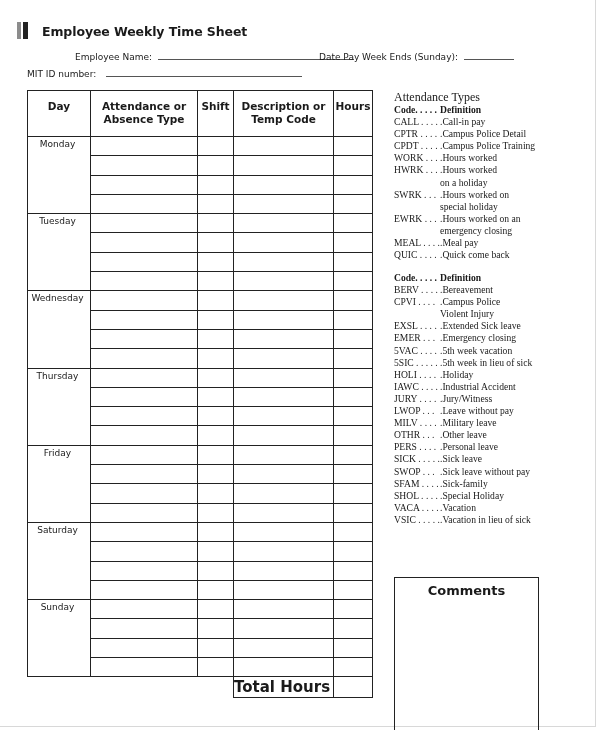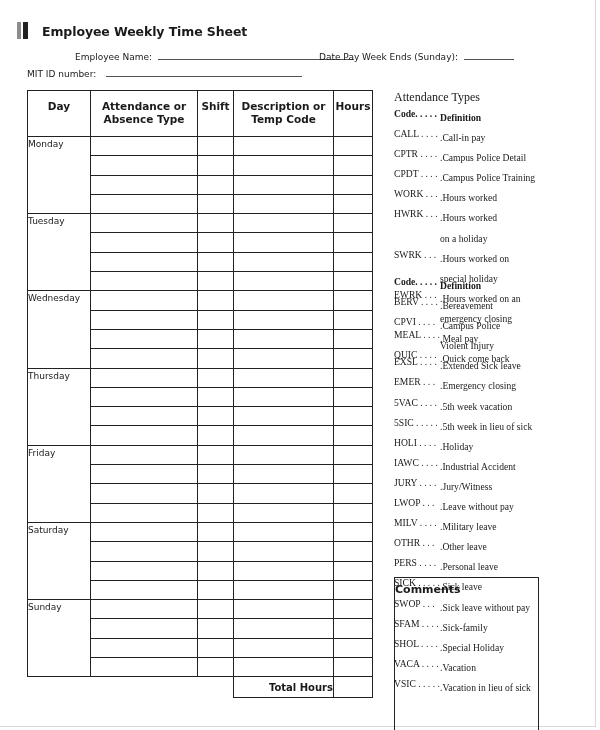--- a/index.html
+++ b/index.html
@@ -11,35 +11,35 @@
   .title-bar-icon .b1 { position:absolute; left:0; top:0; width:4px; height:17px; background:#8c8c8c; }
   .title-bar-icon .b2 { position:absolute; left:6px; top:0; width:5px; height:17px; background:#222; }
   .title { position:absolute; left:42px; top:24px; font-size:12.5px; font-weight:bold; letter-spacing:-0.1px; }
   .field { position:absolute; font-size:9px; white-space:nowrap; }
   .field .line { display:inline-block; border-bottom:1px solid #555; margin-left:6px; vertical-align:baseline; height:8px; }
 
   table.ts { position:absolute; left:27px; top:90px; border-collapse:collapse; font-size:9.5px; }
   table.ts td, table.ts th { border:1.3px solid #222; padding:0; }
   table.ts th { height:36px; vertical-align:top; font-weight:bold; font-size:10.5px; padding-top:9px; line-height:13px; }
   table.ts td { height:18.3px; }
-  table.ts td.day { vertical-align:top; text-align:left; padding:2px 3px 0 0; font-size:9px; }
+  table.ts td.day { vertical-align:top; text-align:center; padding:2px 3px 0 0; font-size:9px; }
   table.ts tr.total td { height:20px; }
   table.ts td.noborder { border:none; }
-  table.ts td.total-label { text-align:right; font-weight:bold; font-size:10px; }
+  table.ts td.total-label { text-align:left; font-weight:bold; font-size:15px; }
 
   .legend { position:absolute; left:394px; font-family:"Liberation Serif", "DejaVu Serif", serif; font-size:9.6px; line-height:12.1px; }
   .legend h3 { margin:0; font-size:12px; font-weight:normal; line-height:14px; }
   .legend .hdr { font-weight:bold; }
   .legend .row { display:flex;align-items:center; }
   .legend .code { width:46px; white-space:nowrap; }
-  .legend .def { white-space:nowrap;margin-top:8px; }
+  .legend .def { white-space:nowrap; }
 
   .comments { position:absolute; left:394px; top:577px; width:145px; height:160px;
               border:1.3px solid #222; border-bottom:none; box-sizing:border-box; }
-  .comments .label { text-align:left; font-weight:bold; font-size:11px; margin-top:5px; }
+  .comments .label { text-align:center; font-weight:bold; font-size:13px; margin-top:5px; }
 </style>
 </head>
 <body>
 
 <div class="page-edge"></div>
 
 <div class="title-bar-icon">
   <div class="b1"></div>
     <div class="b2"></div>
 </div>

